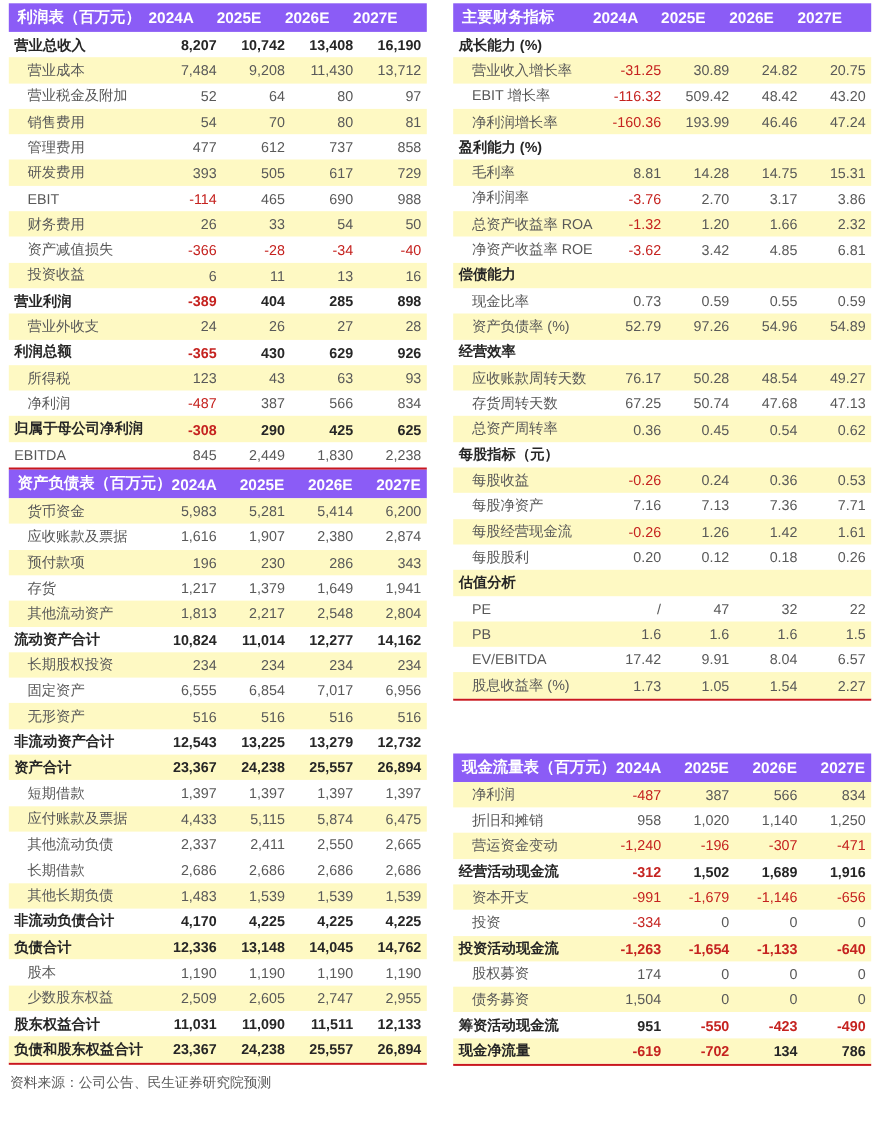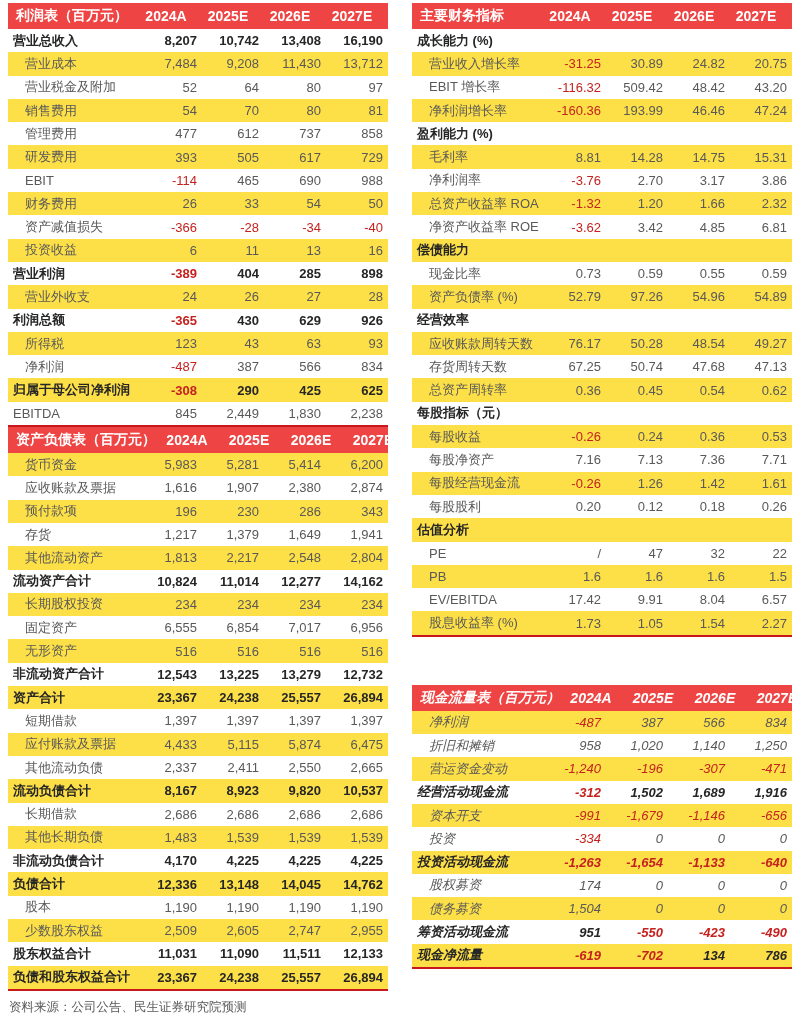--- a/index.html
+++ b/index.html
@@ -11,46 +11,46 @@
     overflow: hidden;
   }
   .wrap {
     display: flex;
     gap: 24px;
     padding: 3px 8px 0 8px;
   }
   .col { width: 380px; flex: 0 0 380px; }
   .fin-table { border-bottom: 2px solid #C9171E; }
   .t-balance  { }
-  .t-cashflow { margin-top: 48px; font-style: italic; }
+  .t-cashflow { margin-top: 48px; }
 
   .thead {
-    background: #ef4444;
+    background: #8b5cf6;
     color: #ffffff;
     font-weight: bold;
     height: 26px;
     display: grid;
     grid-template-columns: 1fr 62px 62px 62px 62px;
     align-items: center;
     font-size: 14px;
     padding-right: 5px;
   }
   .thead .title { padding-left: 8px; white-space: nowrap; overflow: visible; }
-  .thead .colh { text-align: center; white-space: nowrap; }
+  .thead .colh { text-align: left; white-space: nowrap; }
 
   .trow {
     height: 23.3px;
     display: grid;
     grid-template-columns: 1fr 62px 62px 62px 62px;
     align-items: center;
     font-size: 13px;
     color: #595959;
     padding-right: 5px;
   }
-  .trow.shaded { background: #fde047; }
+  .trow.shaded { background: #fef9c3; }
   .trow.bold { font-weight: bold; color: #262626; }
   .trow .label { padding-left: 5px; white-space: nowrap; overflow: visible; }
   .trow.indent .label { padding-left: 17px; }
   .trow .val { text-align: right; white-space: nowrap; }
   .trow .val.neg { color: #C5221F; }
 
   .source-note {
     font-size: 12.5px;
     color: #595959;
     margin-top: 8px;
@@ -290,27 +290,20 @@
           <span class="val">5,874</span>
           <span class="val">6,475</span>
         </div>
         <div class="trow indent">
           <span class="label">其他流动负债</span>
           <span class="val">2,337</span>
           <span class="val">2,411</span>
           <span class="val">2,550</span>
           <span class="val">2,665</span>
         </div>
-        <div class="trow shaded bold">
-          <span class="label">流动负债合计</span>
-          <span class="val">8,167</span>
-          <span class="val">8,923</span>
-          <span class="val">9,820</span>
-          <span class="val">10,537</span>
-        </div>
         <div class="trow indent">
           <span class="label">长期借款</span>
           <span class="val">2,686</span>
           <span class="val">2,686</span>
           <span class="val">2,686</span>
           <span class="val">2,686</span>
         </div>
         <div class="trow shaded indent">
           <span class="label">其他长期负债</span>
           <span class="val">1,483</span>

